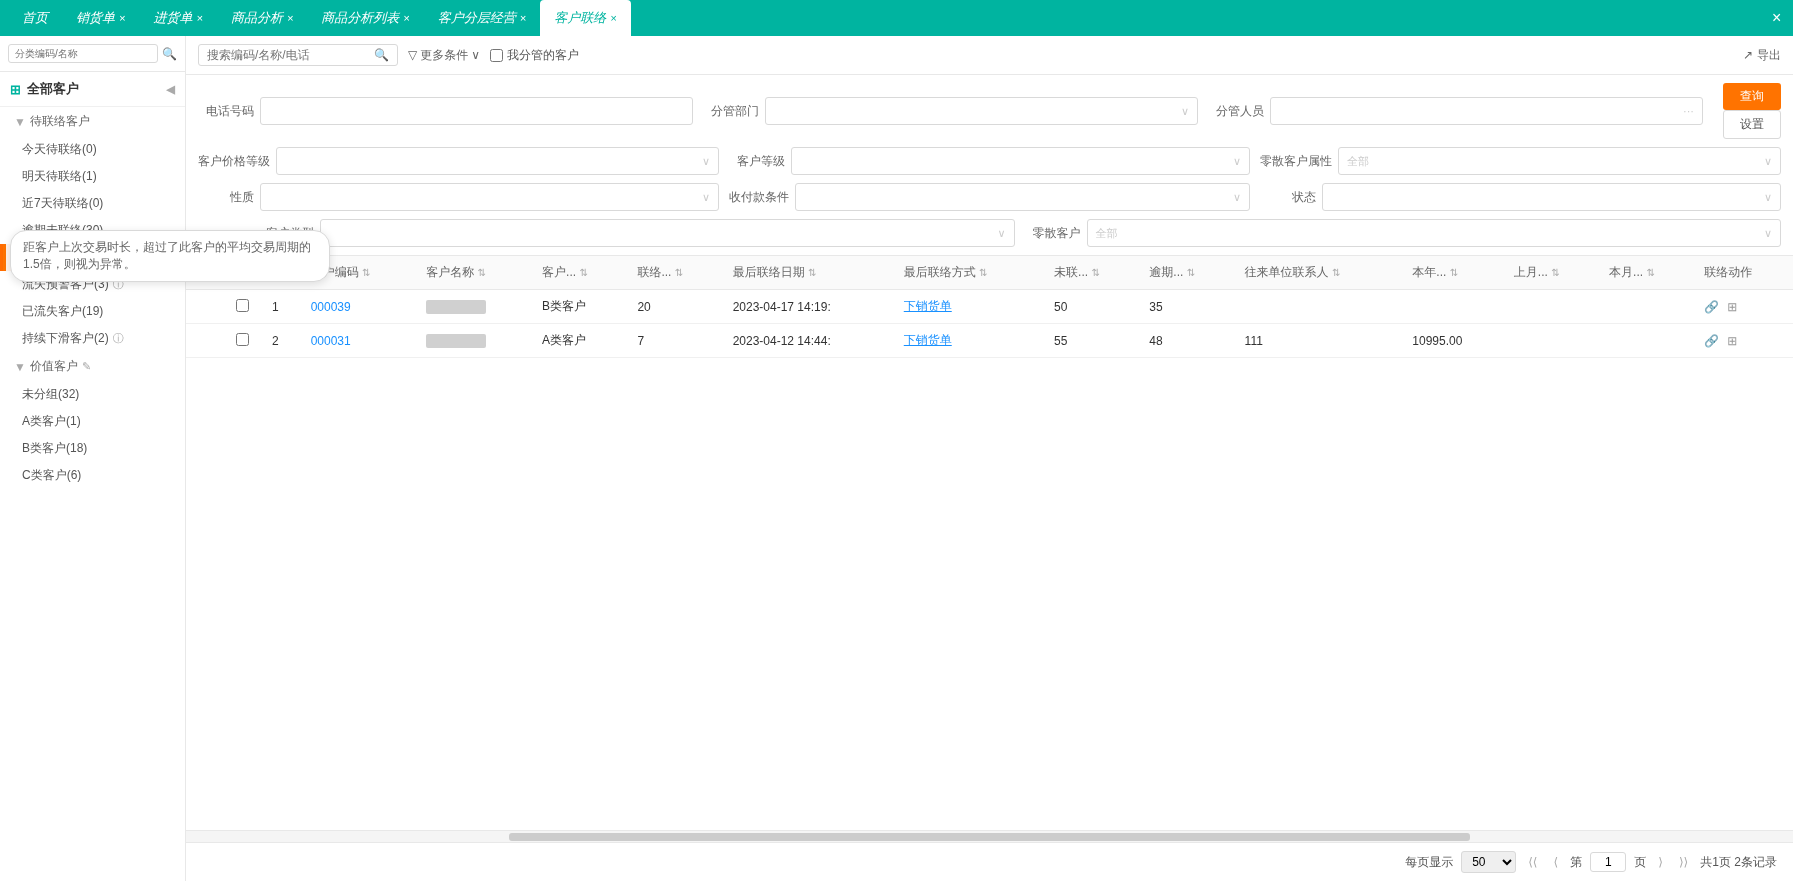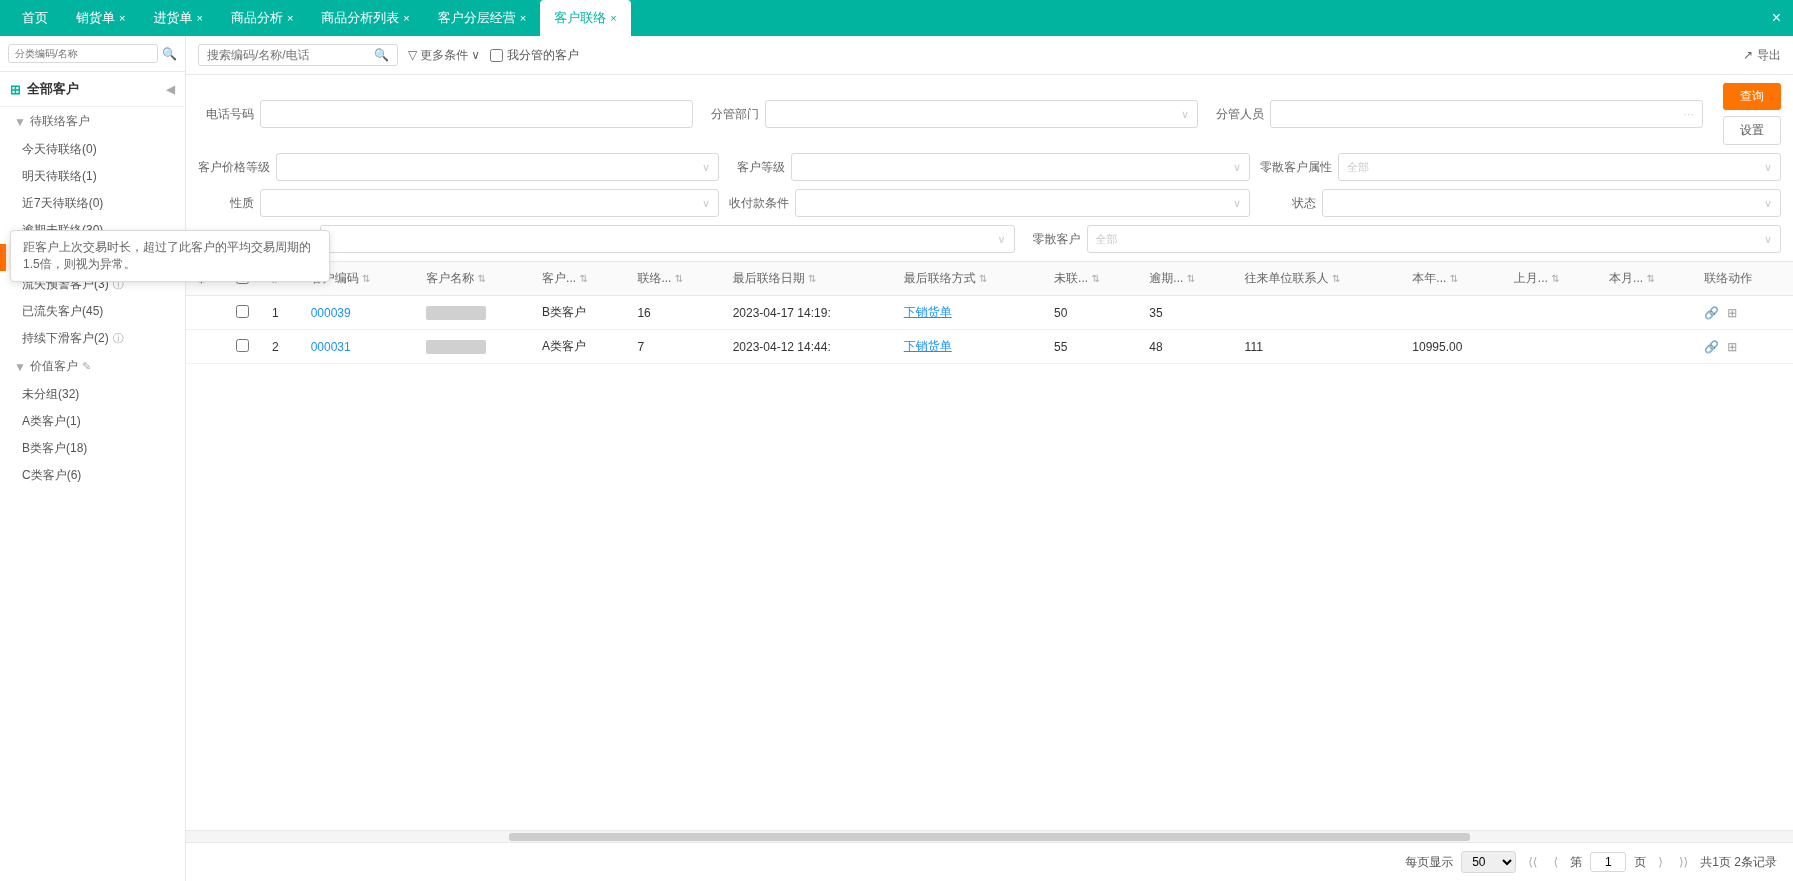--- a/index.html
+++ b/index.html
@@ -3,20 +3,21 @@
   <meta charset="utf-8">
   <style>
     * { box-sizing: border-box; margin: 0; padding: 0; }
     body { font-family: 'Microsoft YaHei', Arial, sans-serif; font-size: 12px; background: #f0f2f5; color: #333; overflow: hidden; }
 
     
     .top-nav {
       display: flex; align-items: flex-start;
       background: #00b4a0; height: 36px; padding: 0 8px;
       position: relative;
+      font-style: italic;
     }
     .top-nav .nav-item {
       color: #fff; padding: 0 14px; height: 36px; display: flex; align-items: center;
       cursor: pointer; font-size: 13px; white-space: nowrap;
     }
     .top-nav .nav-item.active {
       background: #fff; color: #00b4a0; border-radius: 4px 4px 0 0;
     }
     .top-nav .nav-close {
       font-size: 11px; margin-left: 4px; color: inherit; cursor: pointer;
@@ -60,21 +61,21 @@
     .sidebar-group-title .arrow { margin-right: 4px; color: #aaa; }
     .sidebar-item {
       padding: 5px 10px 5px 22px; color: #555; cursor: pointer; font-size: 12px;
       display: flex; align-items: center;
     }
     .sidebar-item.active { background: #fff3ec; color: #ff6a00; font-weight: bold; border-left: 3px solid #ff6a00; }
 
     
     .tooltip-box {
       position: absolute; top: 230px; left: 10px; z-index: 100;
-      background: #fff; border: 1px solid #d9d9d9; border-radius: 4px;
+      background: #fff; border: 1px solid #d9d9d9; border-radius: 16px;
       padding: 8px 12px; font-size: 12px; color: #666;
       box-shadow: 0 2px 8px rgba(0,0,0,0.12); max-width: 320px;
     }
 
     
     .content-area { flex: 1; display: flex; flex-direction: column; overflow: hidden; background: #fff; }
 
     
     .filter-bar {
       padding: 8px 12px; border-bottom: 1px solid #e8e8e8;
@@ -115,21 +116,21 @@
     .filter-field .field-input {
       flex: 1; display: flex; align-items: center;
       border: 1px solid #d9d9d9; border-radius: 3px; padding: 4px 8px;
       background: #fff; min-height: 28px; cursor: pointer; justify-content: space-between;
     }
     .filter-field .field-input span { color: #ccc; font-size: 11px; }
     .filter-field input[type=text] {
       flex: 1; border: 1px solid #d9d9d9; border-radius: 3px;
       padding: 4px 8px; font-size: 12px; outline: none; height: 28px;
     }
-    .filter-actions { display: flex; flex-direction: column; gap: 6px; margin-left: 10px; }
+    .filter-actions { display: flex; flex-direction: column; margin-left: 10px; }
     .btn-query {
       background: #ff7300; color: #fff; border: none; border-radius: 3px;
       padding: 5px 16px; cursor: pointer; font-size: 12px;
     }
     .btn-setting {
       background: #fff; color: #555; border: 1px solid #d9d9d9; border-radius: 3px;
       padding: 5px 16px; cursor: pointer; font-size: 12px;
     }
 
     
@@ -261,21 +262,21 @@
       <div class="sidebar-item active" style="padding-left:19px;">
         <div class="orange-left-indicator"></div>
         <span>回购异常客户(2)</span>
         <span style="margin-left:4px;color:#00b4a0;cursor:pointer;">ⓘ</span>
       </div>
       <div class="sidebar-item">
         <span>流失预警客户(3)</span>
         <span style="margin-left:4px;color:#aaa;cursor:pointer;font-size:11px;">ⓘ</span>
       </div>
       <div class="sidebar-item">
-        <span>已流失客户(45)</span>
+        <span>已流失客户(19)</span>
       </div>
       <div class="sidebar-item">
         <span>持续下滑客户(2)</span>
         <span style="margin-left:4px;color:#aaa;cursor:pointer;font-size:11px;">ⓘ</span>
       </div>
 
       <div class="sidebar-group-title">
         <span class="arrow">▼</span>
         <span>价值客户</span>
         <span style="margin-left:4px;cursor:pointer;color:#aaa;font-size:11px;">✎</span>
@@ -482,21 +483,21 @@
         <tbody id="table-body">
         <tr>
     <td></td>
     <td><input type="checkbox" style=""></td>
     <td>1</td>
     <td style="color:#1890ff;cursor:pointer;">000039</td>
     <td>
       <span style="display:inline-block;width:60px;height:14px;background:#d0d0d0;border-radius:2px;vertical-align:middle;"></span>
     </td>
     <td>B类客户</td>
-    <td>16</td>
+    <td>20</td>
     <td>2023-04-17 14:19:</td>
     <td><span class="link-text">下销货单</span></td>
     <td>50</td>
     <td>35</td>
     <td></td>
     <td></td>
     <td></td>
     <td></td>
     <td>
       <div class="action-icons">

